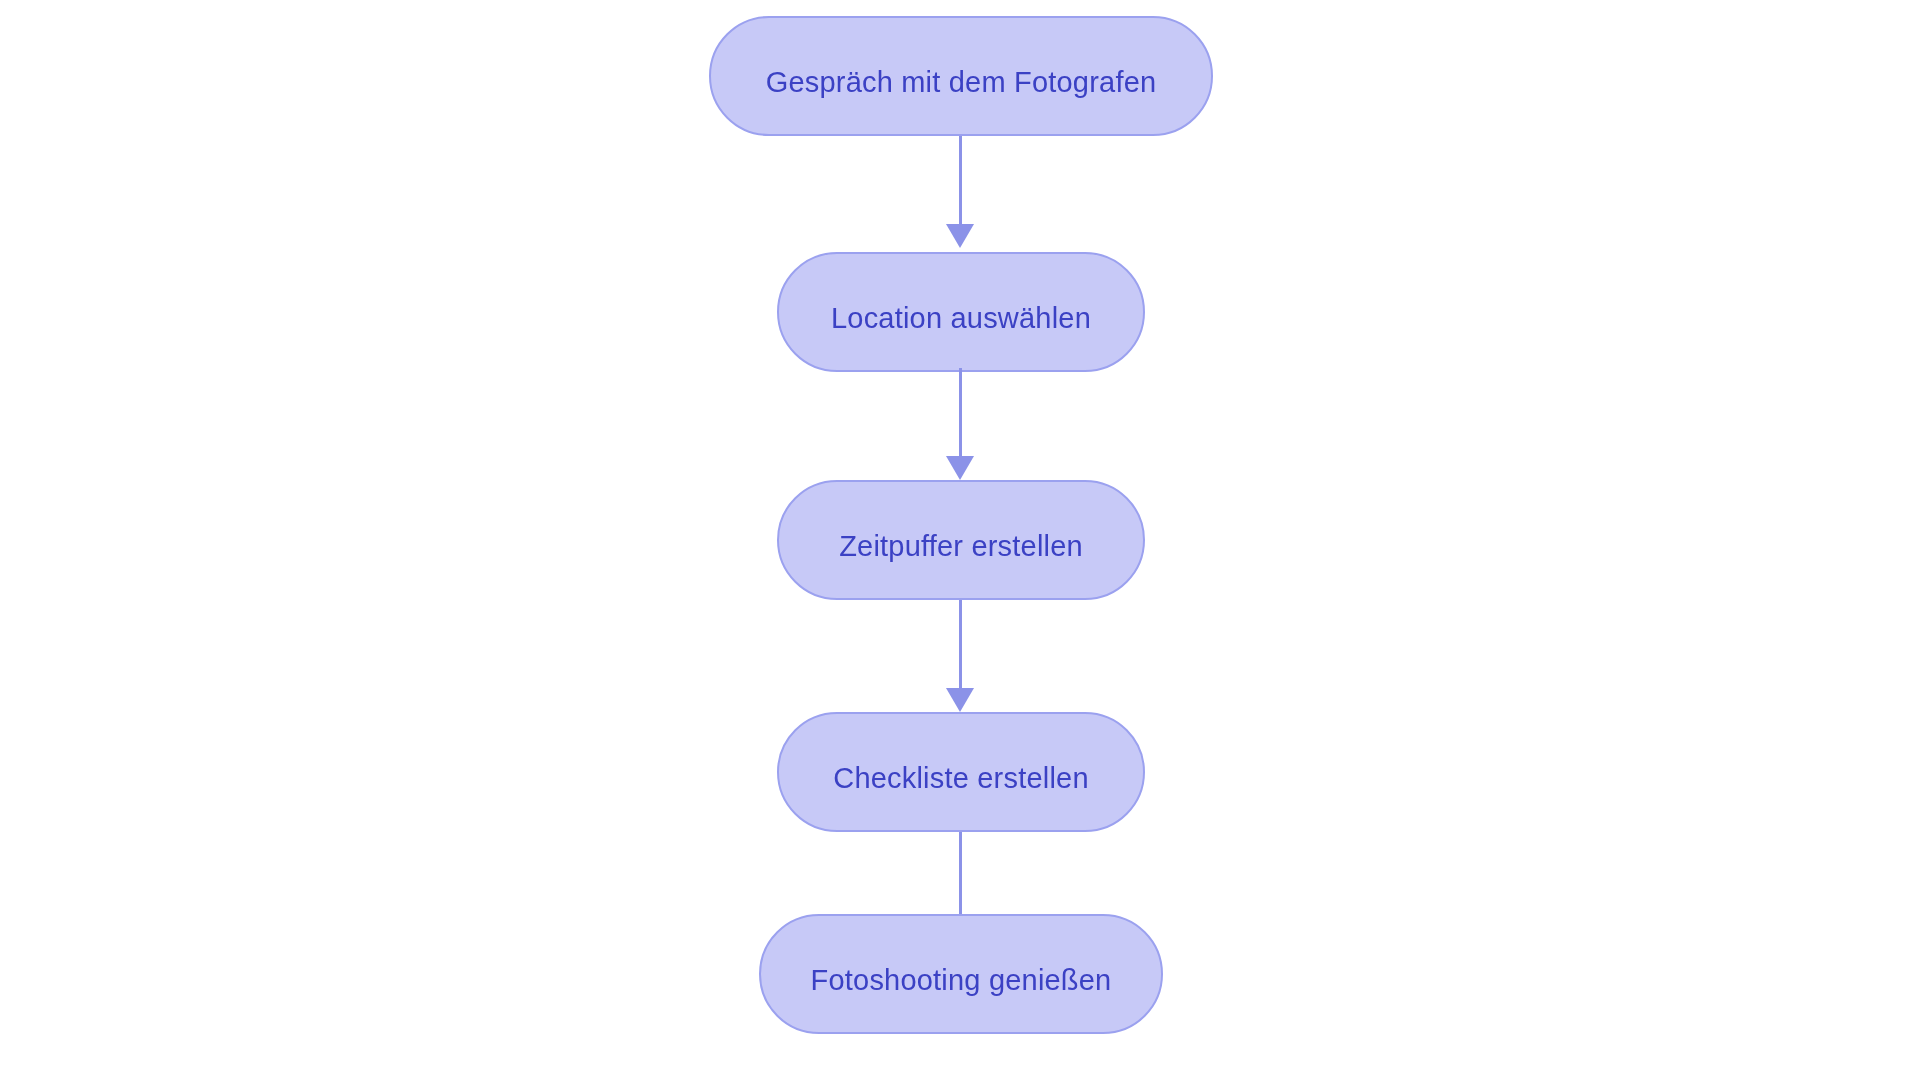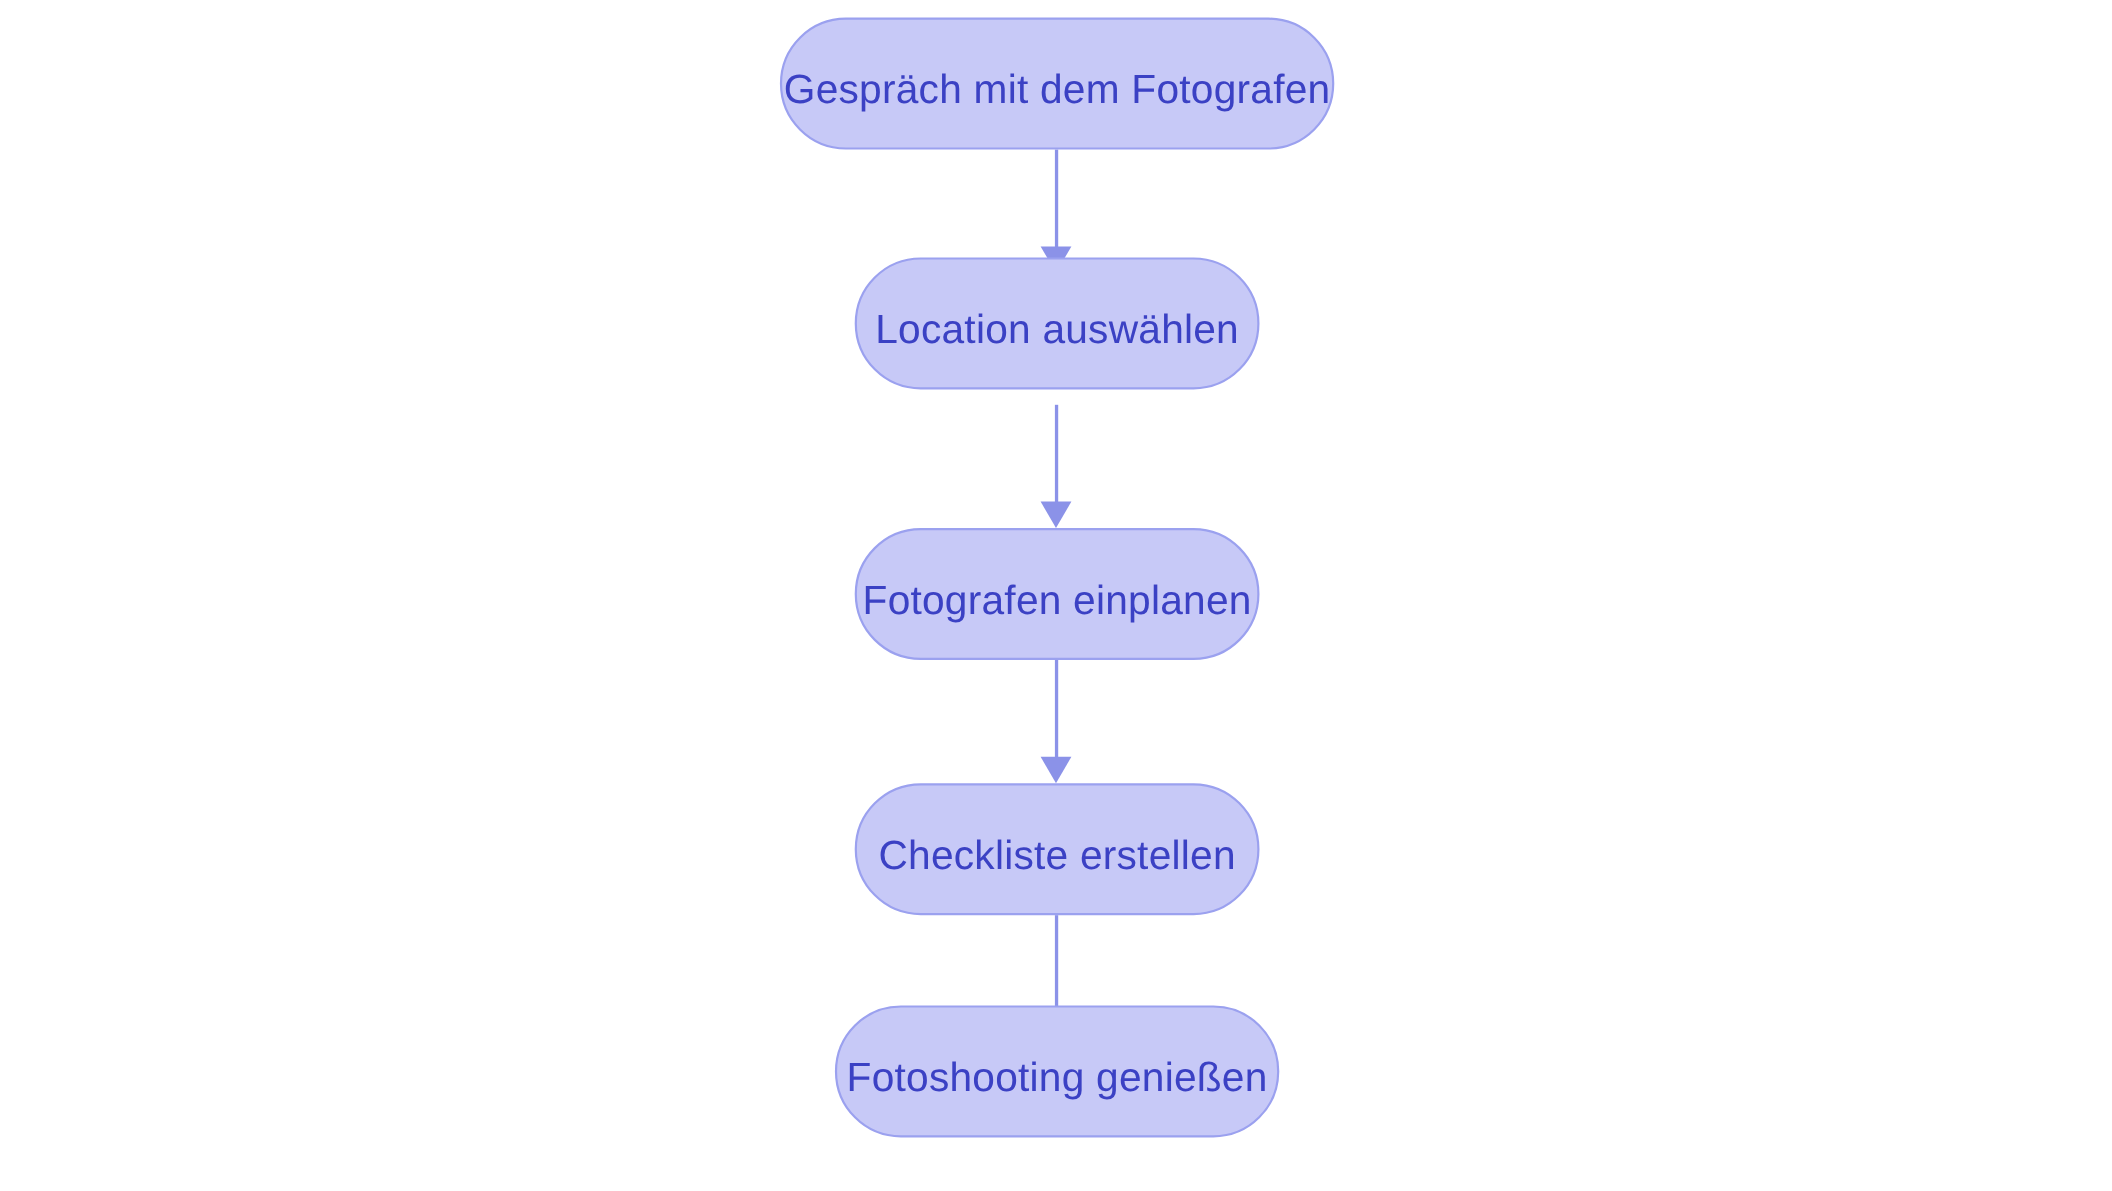--- a/index.html
+++ b/index.html
@@ -23,28 +23,28 @@
     position: absolute;
     height: 120px;
     background: var(--node_fill);
     border: 2px solid var(--node_border);
     border-radius: 60px;
     display: flex;
     align-items: center;
     justify-content: center;
   }
   .node-label {
-    font-size: 37px;
+    font-size: 29px;
     letter-spacing: 0.2px;
     color: var(--node_text);
     white-space: nowrap;
     margin-top: 12px;
   }
   .node-1 { left: 709px; top: 16px;  width: 504px; }
-  .node-2 { left: 777px; top: 234px; width: 368px; text-align: center; }
+  .node-2 { left: 777px; top: 252px; width: 368px; text-align: center; }
   .node-3 { left: 777px; top: 480px; width: 368px; }
   .node-4 { left: 777px; top: 712px; width: 368px; justify-content: center; }
   .node-5 { left: 759px; top: 914px; width: 404px; }
 
   .arrow { position: absolute; left: 946px; width: 29px; }
   .arrow-1 { top: 136px; height: 112px; }
   .arrow-2 { top: 368px; height: 112px; }
   .arrow-3 { top: 600px; height: 112px; }
   .arrow-4 { top: 832px; height: 110px; }
   .arrow-line {
@@ -83,21 +83,21 @@
   <div class="node node-2">
     <span class="node-label">Location auswählen</span>
   </div>
 
   <div class="arrow arrow-2">
     <div class="arrow-line"></div>
     <div class="arrow-head"></div>
   </div>
 
   <div class="node node-3">
-    <span class="node-label">Fotografen einplanen</span>
+    <span class="node-label">Zeitpuffer erstellen</span>
   </div>
 
   <div class="arrow arrow-3">
     <div class="arrow-line"></div>
     <div class="arrow-head"></div>
   </div>
 
   <div class="node node-4">
     <span class="node-label">Checkliste erstellen</span>
   </div>

